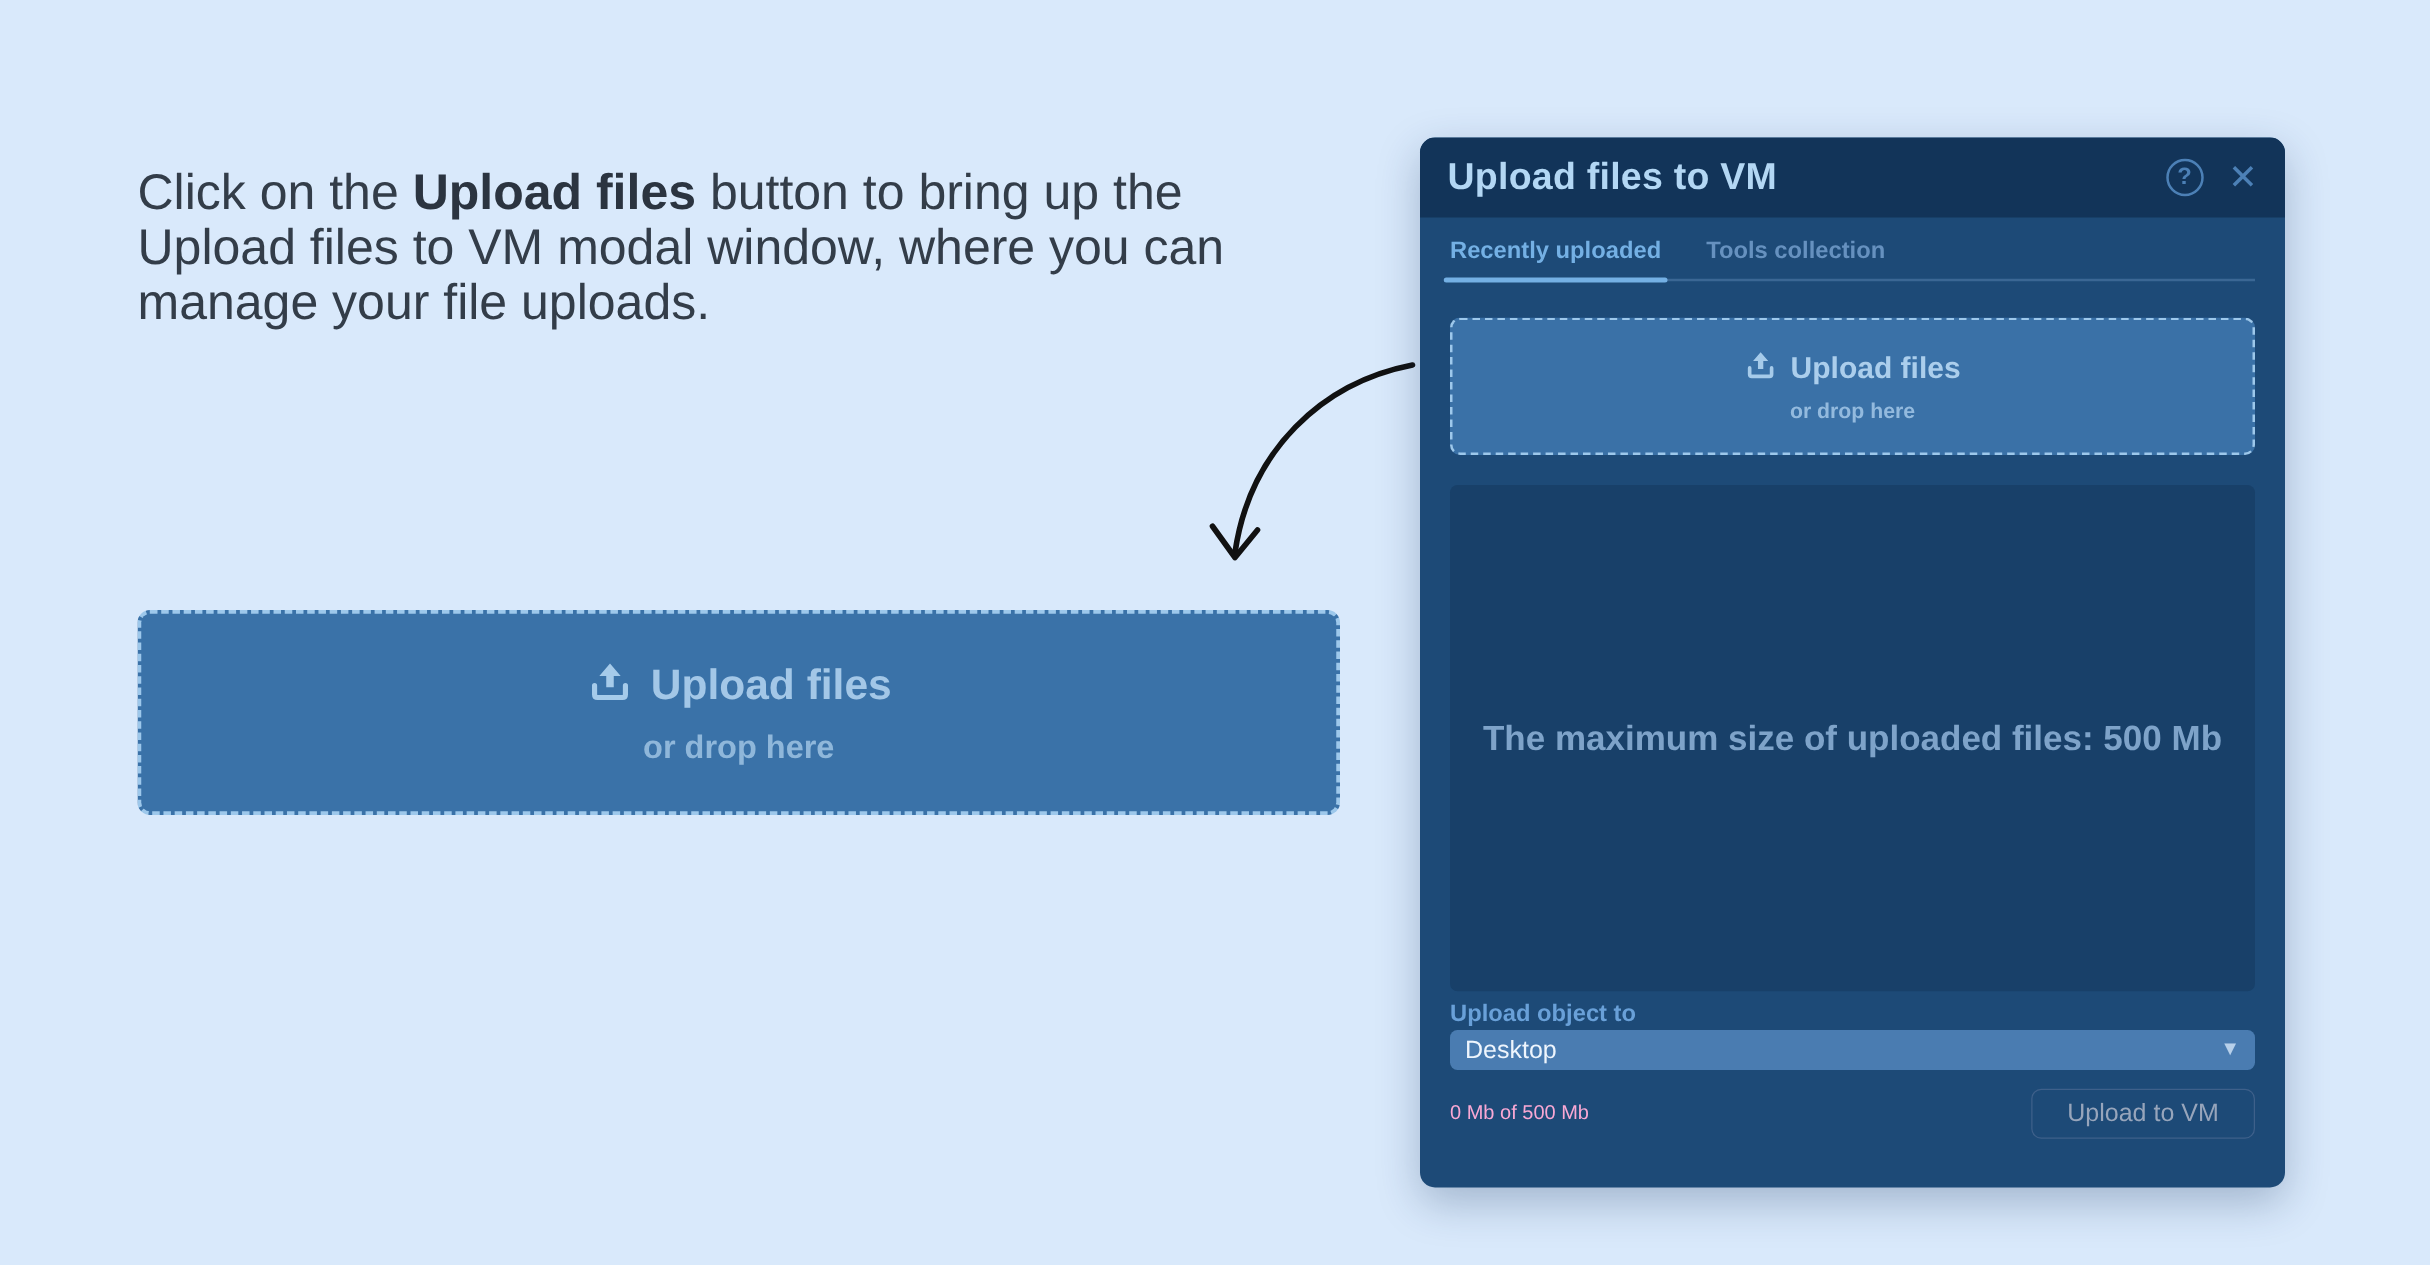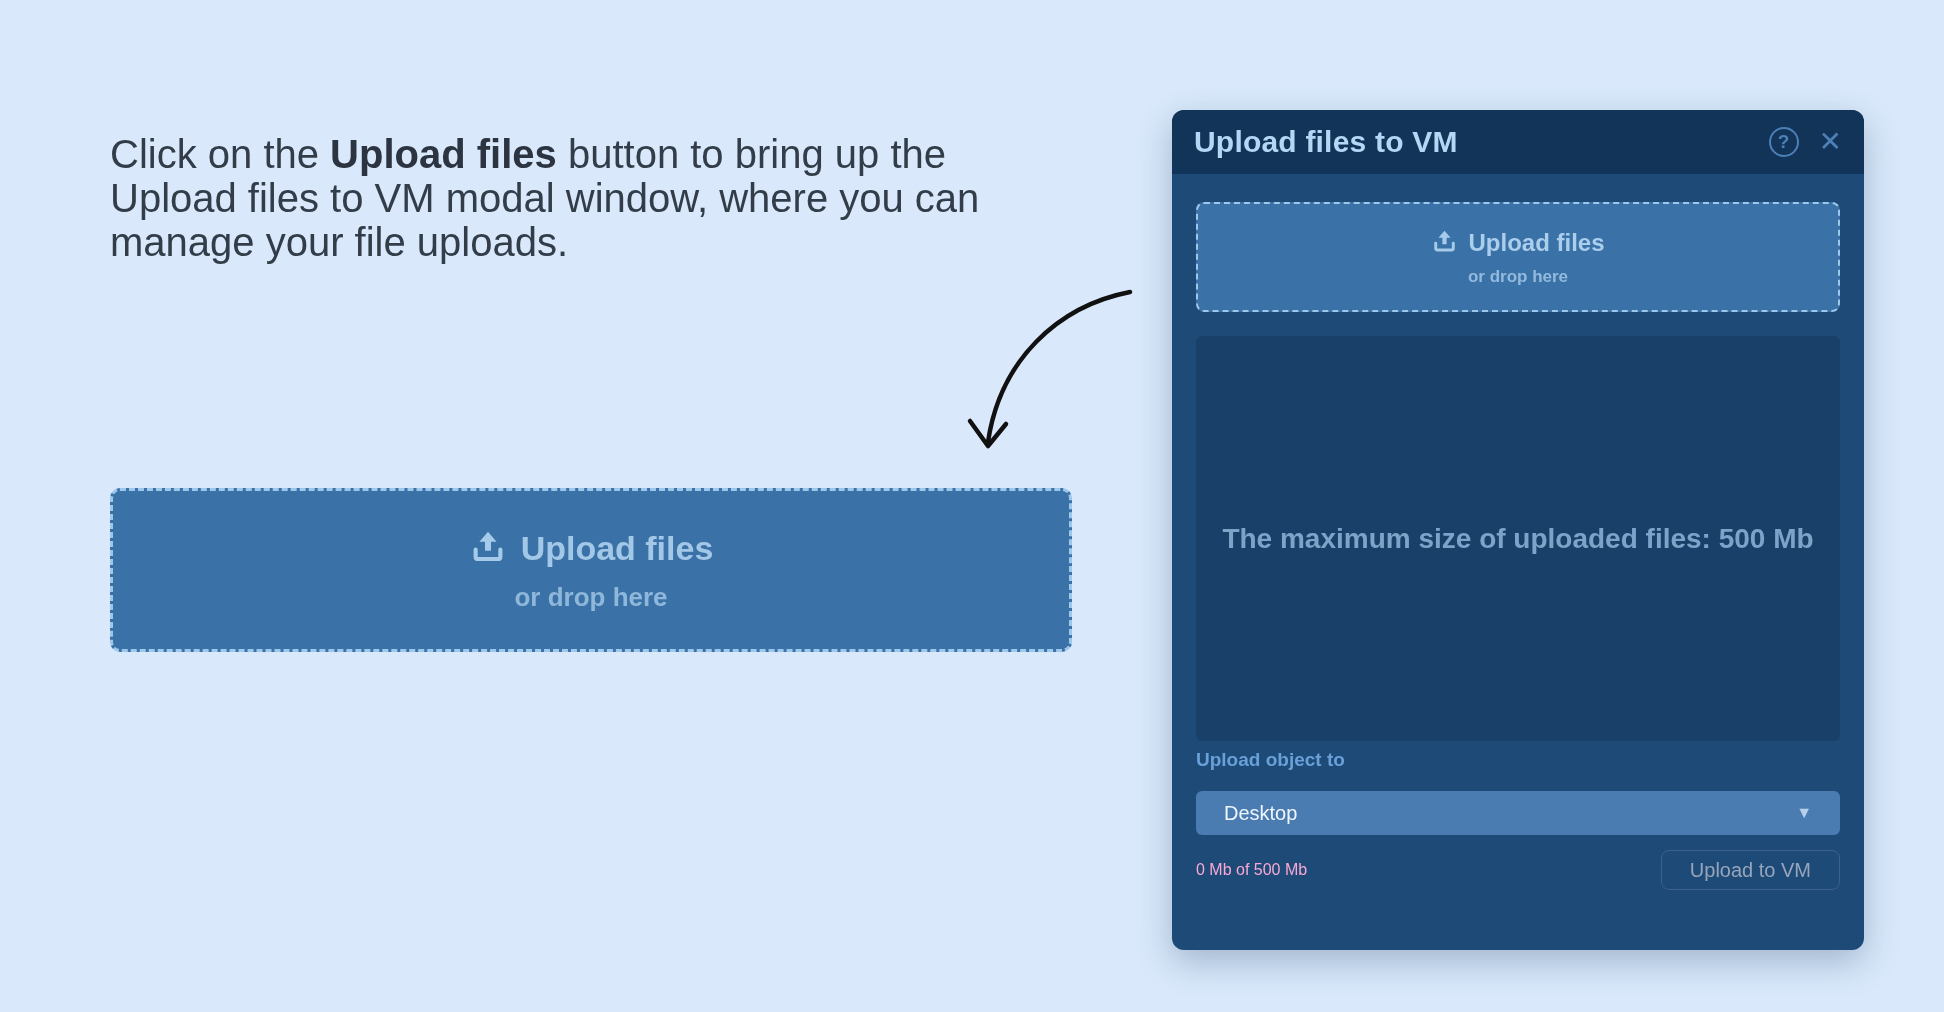--- a/index.html
+++ b/index.html
@@ -35,21 +35,21 @@
   .dropzone.big{position:absolute;left:110px;top:488px;width:962px;height:164px;}
   .dropzone.big .dz-icon svg{width:38px;height:38px;}
   .dropzone.big .dz-title{font-size:34px;}
   .dropzone.big .dz-sub{font-size:26px;margin-top:12px;}
 
   
   .arrow-svg{position:absolute;left:938px;top:266px;width:220px;height:200px;pointer-events:none;}
 
   
   .modal{
-    position:absolute;left:1172px;top:110px;width:692px;height:840px;
+    position:absolute;left:1136px;top:110px;width:692px;height:840px;
     background:#1d4a77;border-radius:12px;overflow:hidden;
     box-shadow:0 12px 34px rgba(21,52,92,.28);
   }
   .modal-header{
     height:64px;background:#123459;display:flex;align-items:center;
     padding:0 22px;
   }
   .modal-title{flex:1;font-size:30px;font-weight:700;color:#b3d7f4;letter-spacing:.2px;}
   .hdr-icons{display:flex;align-items:center;gap:20px;}
   .help-icon{
@@ -79,22 +79,22 @@
   
   .file-panel{
     margin-top:24px;height:405px;background:#184069;border-radius:6px;
     display:flex;align-items:center;justify-content:center;
   }
   .file-panel-msg{font-size:28px;font-weight:600;color:#7ea3c9;}
 
   
   .dest-label{margin-top:8px;font-size:19px;font-weight:700;color:#69a0d8;}
   .dest-select{
-    margin-top:20px;height:44px;background:#4a7cb1;border-radius:6px;
-    display:flex;align-items:center;padding:0 28px;cursor:pointer;box-sizing:border-box;
+    margin-top:1px;height:32px;background:#4a7cb1;border-radius:6px;
+    display:flex;align-items:center;padding:0 12px;cursor:pointer;box-sizing:border-box;
   }
   .dest-value{flex:1;font-size:20px;color:#eef5fd;}
   .chevron-down{font-size:16px;color:#b7d0ea;}
 
   
   .modal-footer{margin-top:15px;display:flex;align-items:center;justify-content:space-between;}
   .usage{font-size:16px;font-weight:400;color:#f9a8d4;}
   .submit-btn{
     height:40px;padding:0 28px;background:transparent;
     border:1.5px solid #3e608a;border-radius:8px;
@@ -130,20 +130,30 @@
   <div class="modal-header">
     <div class="modal-title">Upload files to VM</div>
     <div class="hdr-icons">
       <div class="help-icon">?</div>
       <div class="close-icon">✕</div>
     </div>
   </div>
 
   <div class="modal-content">
 
+    <div class="tabs">
+      <div class="tabs-divider"></div>
+      <div class="tab active">
+        <span>Recently uploaded</span>
+        <div class="tab-underline"></div>
+      </div>
+      <div class="tab inactive">
+        <span>Tools collection</span>
+      </div>
+    </div>
 
     <div class="dropzone small">
       <div class="dz-row">
         <span class="dz-icon">
           <svg viewBox="0 0 24 24" fill="none">
             <path d="M12 2.4 L17.4 8.7 L13.9 8.7 L13.9 14.4 L10.1 14.4 L10.1 8.7 L6.6 8.7 Z" fill="currentColor"></path>
             <path d="M4.2 13.6 L4.2 18.1 Q4.2 19.6 5.7 19.6 L18.3 19.6 Q19.8 19.6 19.8 18.1 L19.8 13.6" stroke="currentColor" stroke-width="2.6" stroke-linecap="round"></path>
           </svg>
         </span>
         <span class="dz-title">Upload files</span>

